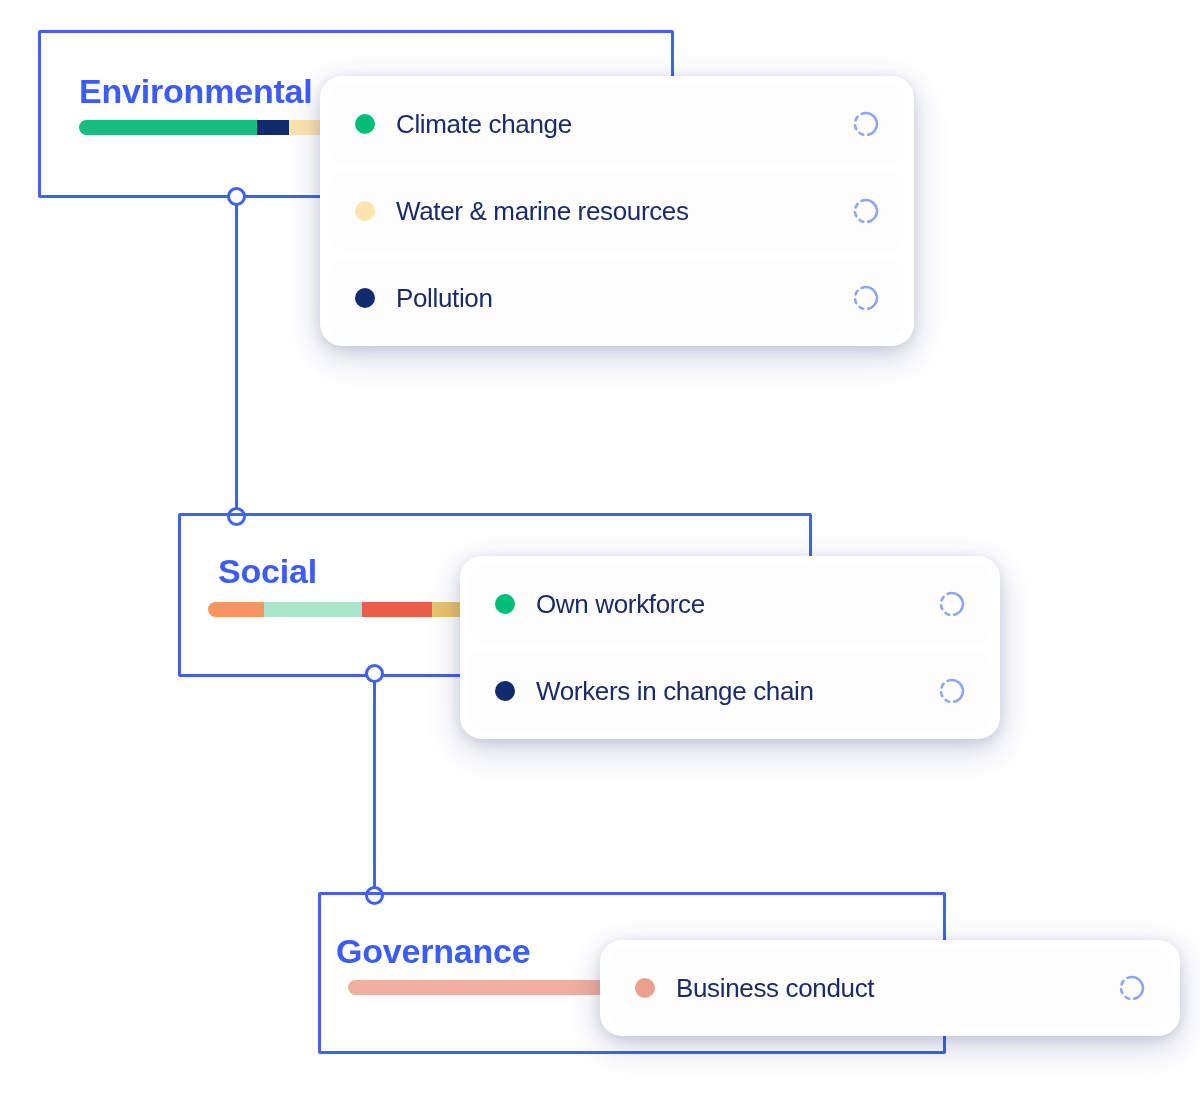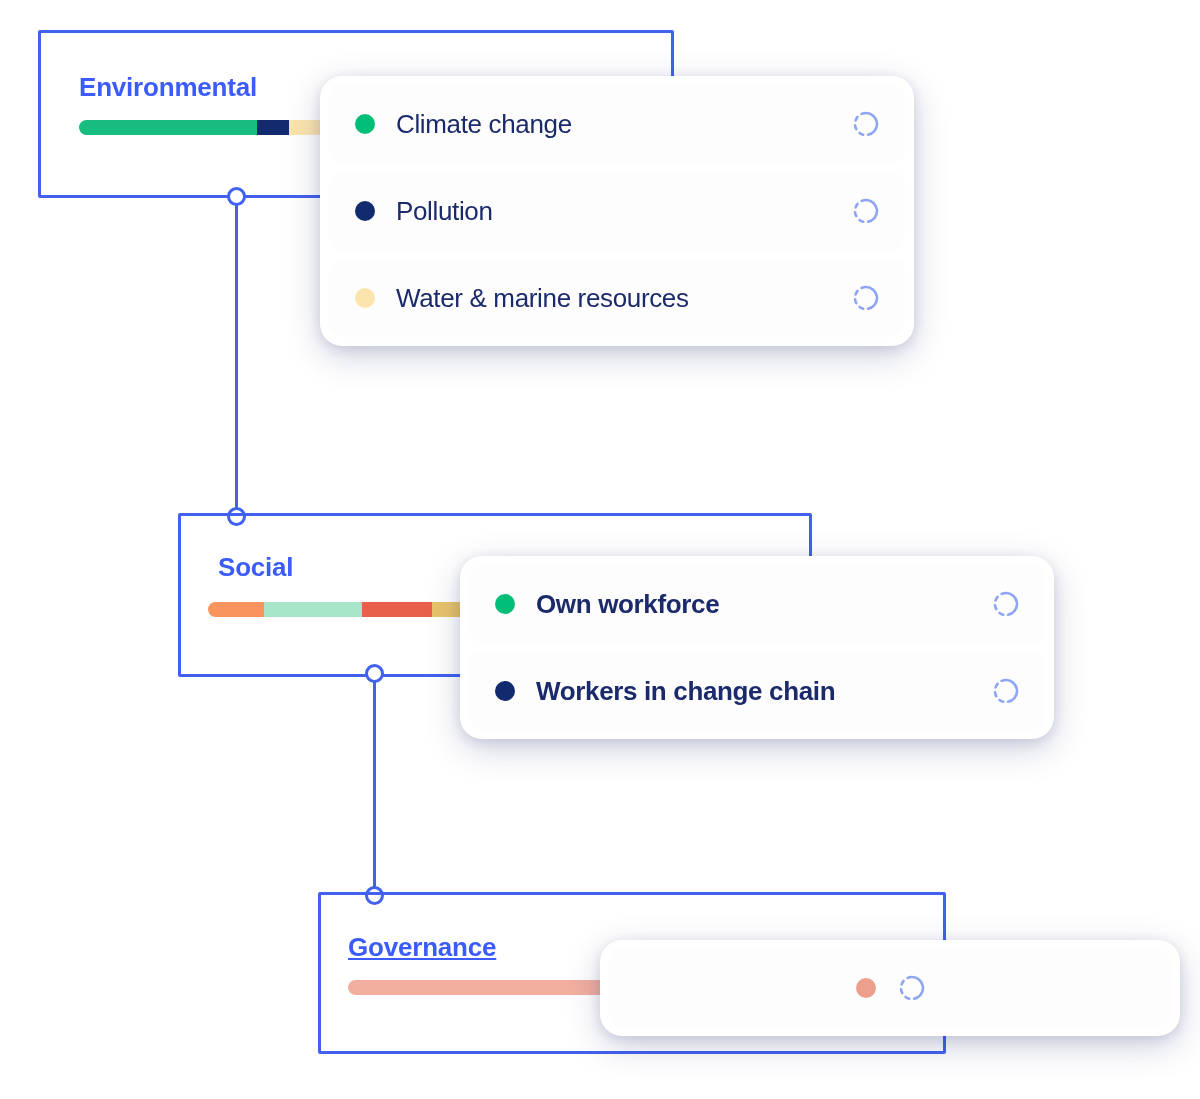--- a/index.html
+++ b/index.html
@@ -29,21 +29,21 @@
     background: transparent;
   }
 
   
   .sec-title {
     position: absolute;
     font-weight: bold;
     color: #3B5BFC;
     letter-spacing: -0.2px;
     white-space: nowrap;
-    font-size: 26px;
+    font-size: 34px;
     line-height: 1;
   }
 
   
   .bar {
     position: absolute;
     height: 15px;
     display: flex;
     border-radius: 8px;
     overflow: hidden;
@@ -62,21 +62,20 @@
   }
   .card {
     background: #FDFDFE;
     border-radius: 14px;
     height: 78px;
     display: flex;
     align-items: center;
     padding: 0 24px 0 26px;
     box-sizing: border-box;
     position: relative;
-    justify-content: center;
   }
   .card + .card { margin-top: 9px; }
 
   .dot {
     width: 20px;
     height: 20px;
     border-radius: 50%;
     flex: 0 0 auto;
     margin-right: 21px;
   }
@@ -130,30 +129,30 @@
 
     <div class="card">
       <span class="dot" style="background:#00BE78;"></span>
       <span class="card-label">Climate change</span>
       <svg class="ring" viewBox="0 0 30 30">
         <circle cx="15" cy="15" r="11" fill="none" stroke="#8EA4F5" stroke-width="2.6" stroke-linecap="round" stroke-dasharray="20 5 4 5 4 5 4 5" stroke-dashoffset="5"></circle>
       </svg>
     </div>
 
     <div class="card">
+      <span class="dot" style="background:#FCE4AE;"></span>
+      <span class="card-label">Water &amp; marine resources</span>
+      <svg class="ring" viewBox="0 0 30 30">
+        <circle cx="15" cy="15" r="11" fill="none" stroke="#8EA4F5" stroke-width="2.6" stroke-linecap="round" stroke-dasharray="20 5 4 5 4 5 4 5" stroke-dashoffset="5"></circle>
+      </svg>
+    </div>
+
+    <div class="card">
       <span class="dot" style="background:#122B6E;"></span>
       <span class="card-label">Pollution</span>
-      <svg class="ring" viewBox="0 0 30 30">
-        <circle cx="15" cy="15" r="11" fill="none" stroke="#8EA4F5" stroke-width="2.6" stroke-linecap="round" stroke-dasharray="20 5 4 5 4 5 4 5" stroke-dashoffset="5"></circle>
-      </svg>
-    </div>
-
-    <div class="card">
-      <span class="dot" style="background:#FCE4AE;"></span>
-      <span class="card-label">Water &amp; marine resources</span>
       <svg class="ring" viewBox="0 0 30 30">
         <circle cx="15" cy="15" r="11" fill="none" stroke="#8EA4F5" stroke-width="2.6" stroke-linecap="round" stroke-dasharray="20 5 4 5 4 5 4 5" stroke-dashoffset="5"></circle>
       </svg>
     </div>
 
   </div>
 
   <div class="conn-line" style="left:235px; top:196px; height:320px;"></div>
   <div class="node" style="left:227px; top:187px;"></div>
   <div class="node" style="left:227px; top:507px;"></div>
@@ -162,21 +161,21 @@
 
   <div class="sec-title" style="left:218px; top:554px;">Social</div>
 
   <div class="bar" style="left:208px; top:602px;">
     <span class="seg" style="width:56px;background:#F9945F;"></span>
     <span class="seg" style="width:98px;background:#A8E6CA;"></span>
     <span class="seg" style="width:70px;background:#E8604A;"></span>
     <span class="seg" style="width:56px;background:#E8C46A;"></span>
   </div>
 
-  <div class="stack" style="left:460px; top:556px; width:594px;font-weight:bold;">
+  <div class="stack" style="left:460px; top:556px; width:540px;">
 
     <div class="card">
       <span class="dot" style="background:#00BE78;"></span>
       <span class="card-label">Own workforce</span>
       <svg class="ring" viewBox="0 0 30 30">
         <circle cx="15" cy="15" r="11" fill="none" stroke="#8EA4F5" stroke-width="2.6" stroke-linecap="round" stroke-dasharray="20 5 4 5 4 5 4 5" stroke-dashoffset="5"></circle>
       </svg>
     </div>
 
     <div class="card">
@@ -188,28 +187,29 @@
     </div>
 
   </div>
 
   <div class="conn-line" style="left:373px; top:673px; height:222px;"></div>
   <div class="node" style="left:365px; top:664px;"></div>
   <div class="node" style="left:365px; top:886px;"></div>
 
   <div class="frame" style="left:318px; top:892px; width:628px; height:162px;"></div>
 
-  <div class="sec-title" style="left:348px; top:934px;text-decoration:underline;">Governance</div>
+  <div class="sec-title" style="left:336px; top:934px;">Governance</div>
 
   <div class="bar" style="left:348px; top:980px;">
     <span class="seg" style="width:268px;background:#F2AFA0;"></span>
   </div>
 
   <div class="stack" style="left:600px; top:940px; width:580px;">
     <div class="card">
       <span class="dot" style="background:#ED9F8E;"></span>
+      <span class="card-label">Business conduct</span>
       <svg class="ring" viewBox="0 0 30 30">
         <circle cx="15" cy="15" r="11" fill="none" stroke="#8EA4F5" stroke-width="2.6" stroke-linecap="round" stroke-dasharray="20 5 4 5 4 5 4 5" stroke-dashoffset="5"></circle>
       </svg>
     </div>
   </div>
 
 </div>
 
 </body></html>

